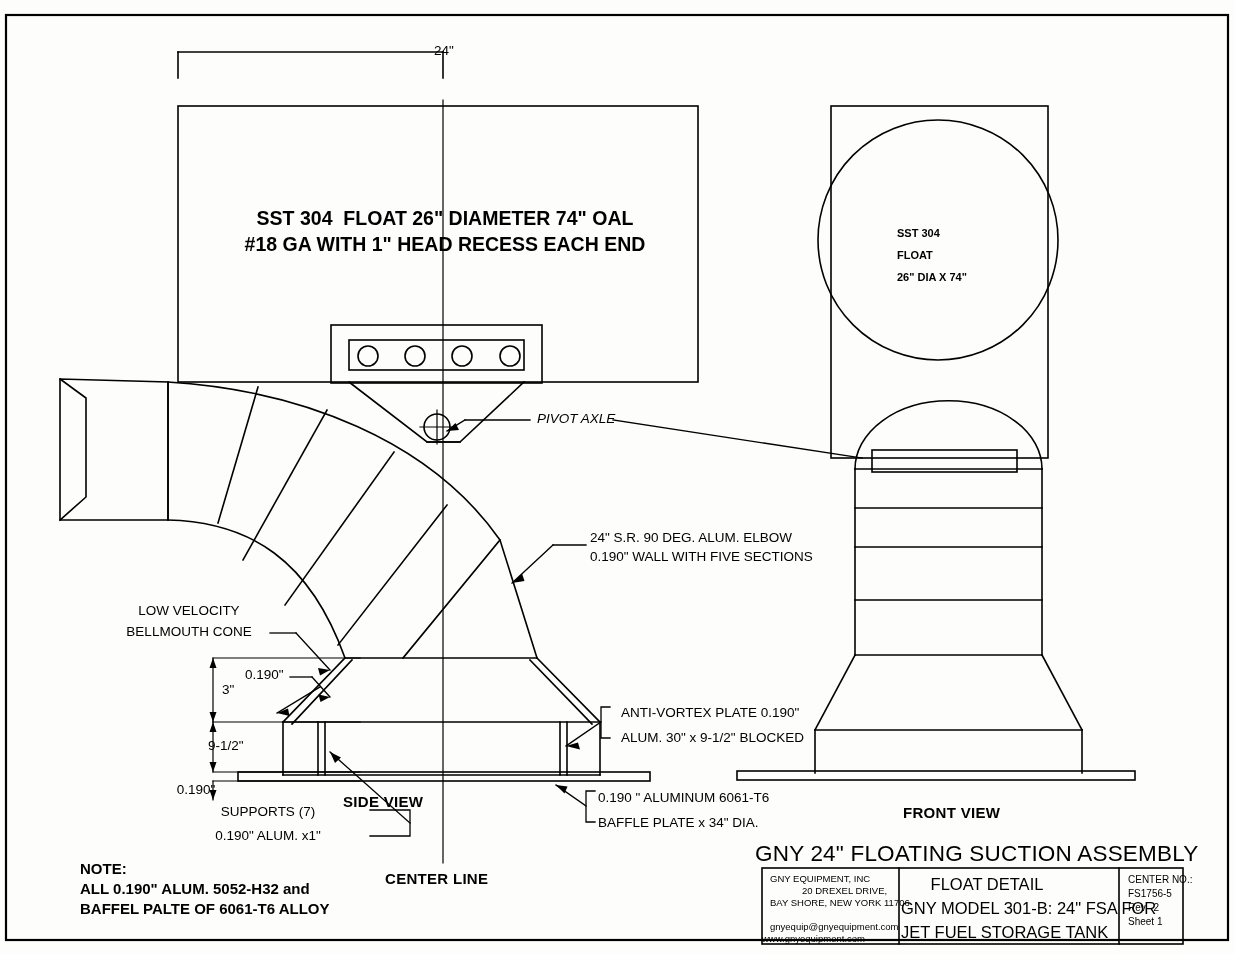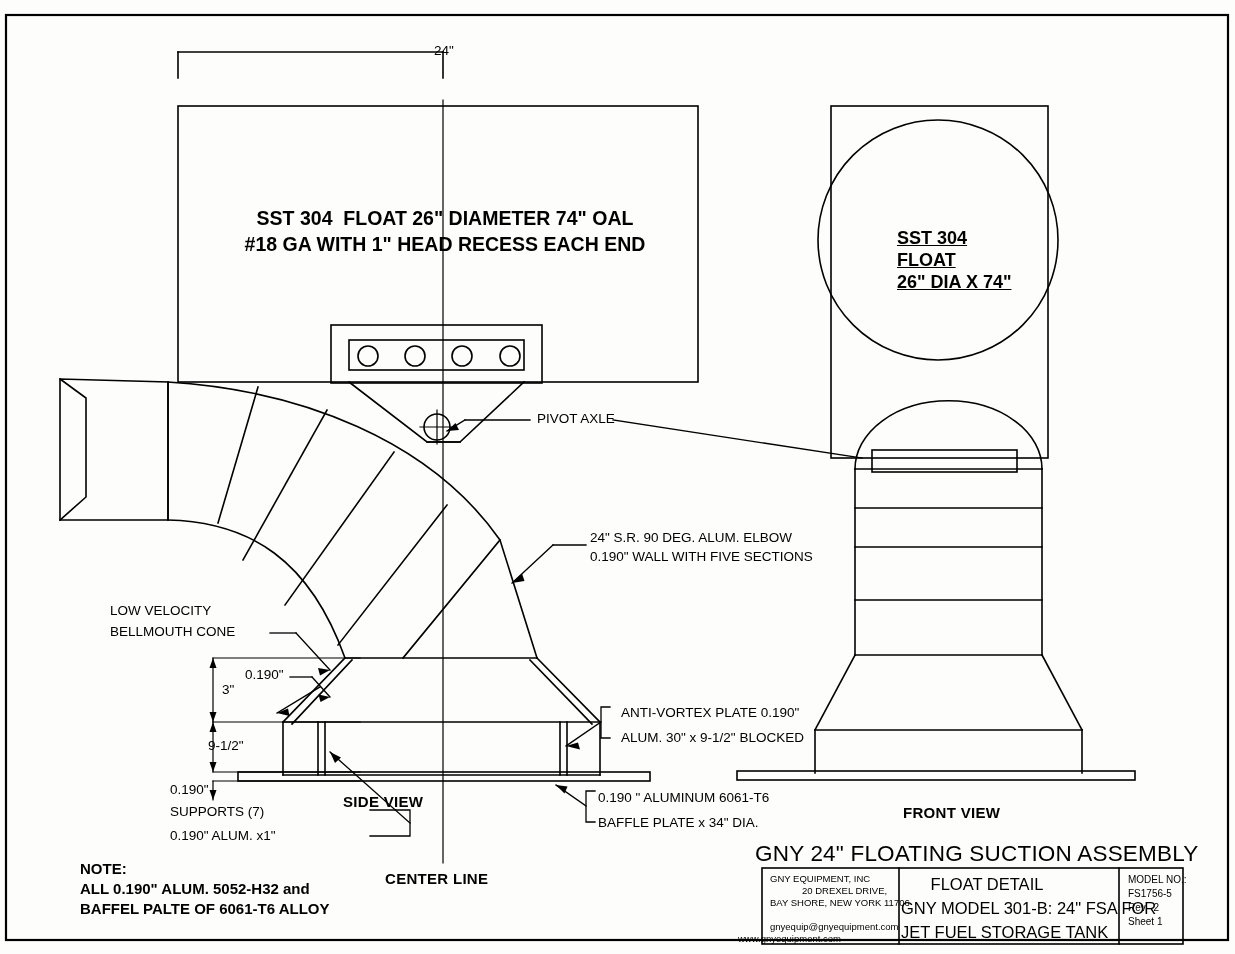--- a/index.html
+++ b/index.html
@@ -24,24 +24,24 @@
     top: 0;
   }
   .lbl {
     position: absolute;
     font-family: "Liberation Sans", sans-serif;
     color: #000;
     white-space: pre;
     line-height: 1.25;
   }
   .c { text-align: center; }
-  .r { text-align: left; }
+  .r { text-align: center; }
   .t-head-big { font-size: 22.5px; letter-spacing: .2px; }
   .t-float-main { font-size: 19.5px; font-weight: bold; }
-  .t-float-side { font-size: 18px; font-weight: bold; text-decoration: underline; }
+  .t-float-side { font-size: 11px; font-weight: bold; }
   .t-ann { font-size: 13.5px; }
   .t-view { font-size: 15px; font-weight: bold; letter-spacing: .3px; }
   .t-note { font-size: 15px; font-weight: bold; }
   .t-tb-mid { font-size: 16.5px; }
   .t-tb-small { font-size: 9.5px; text-align: center; }
   .t-tb-right { font-size: 10px; }
   .t-dim { font-size: 13.5px; }
 </style>
 </head>
 <body>
@@ -230,21 +230,21 @@
 
   <div class="lbl t-dim c" style="left:404px; top:43px; width:80px;">24"</div>
 
   <div class="lbl t-float-main c" style="left:190px; top:206px; width:510px;">SST 304  FLOAT 26" DIAMETER 74" OAL</div>
   <div class="lbl t-float-main c" style="left:190px; top:232px; width:510px;">#18 GA WITH 1" HEAD RECESS EACH END</div>
 
   <div class="lbl t-float-side" style="left:897px; top:227px;">SST 304</div>
   <div class="lbl t-float-side" style="left:897px; top:249px;">FLOAT</div>
   <div class="lbl t-float-side" style="left:897px; top:271px;">26" DIA X 74"</div>
 
-  <div class="lbl t-ann" style="left:537px; top:411px;">PIVOT AXLE</div>
+  <div class="lbl t-ann" style="left:537px; top:411px;font-style:italic;">PIVOT AXLE</div>
 
   <div class="lbl t-ann" style="left:590px; top:530px;">24" S.R. 90 DEG. ALUM. ELBOW</div>
   <div class="lbl t-ann" style="left:590px; top:549px;">0.190" WALL WITH FIVE SECTIONS</div>
 
   <div class="lbl t-ann r" style="left:110px; top:603px; width:158px;">LOW VELOCITY</div>
   <div class="lbl t-ann r" style="left:110px; top:624px; width:158px;">BELLMOUTH CONE</div>
 
   <div class="lbl t-dim" style="left:245px; top:667px;">0.190"</div>
 
   <div class="lbl t-dim" style="left:222px; top:682px;">3"</div>
@@ -270,25 +270,25 @@
   <div class="lbl t-note" style="left:80px; top:880px;">ALL 0.190" ALUM. 5052-H32 and</div>
   <div class="lbl t-note" style="left:80px; top:900px;">BAFFEL PALTE OF 6061-T6 ALLOY</div>
 
   <div class="lbl t-head-big c" style="left:755px; top:840px; width:435px;">GNY 24" FLOATING SUCTION ASSEMBLY</div>
 
   <div class="lbl t-tb-small" style="left:770px; top:873px;">GNY EQUIPMENT, INC</div>
   <div class="lbl t-tb-small" style="left:770px; top:885px;margin-left:32px;">20 DREXEL DRIVE,</div>
   <div class="lbl t-tb-small" style="left:770px; top:897px;">BAY SHORE, NEW YORK 11706</div>
   <div class="lbl t-tb-small" style="left:770px; top:909px;margin-top:46px;">U.S.A.</div>
   <div class="lbl t-tb-small" style="left:770px; top:921px;">gnyequip@gnyequipment.com</div>
-  <div class="lbl t-tb-small" style="left:738px; top:933px;">www.gnyequipment.com</div>
+  <div class="lbl t-tb-small" style="left:762px; top:933px;">www.gnyequipment.com</div>
 
   <div class="lbl t-tb-mid c" style="left:901px; top:874px; width:172px;">FLOAT DETAIL</div>
   <div class="lbl t-tb-mid c" style="left:901px; top:898px; width:216px;">GNY MODEL 301-B: 24" FSA FOR</div>
   <div class="lbl t-tb-mid c" style="left:901px; top:922px; width:196px;">JET FUEL STORAGE TANK</div>
 
-  <div class="lbl t-tb-right" style="left:1128px; top:874px;">MODEL NO.:</div>
+  <div class="lbl t-tb-right" style="left:1128px; top:874px;">CENTER NO.:</div>
   <div class="lbl t-tb-right" style="left:1128px; top:888px;">FS1756-5</div>
   <div class="lbl t-tb-right" style="left:1128px; top:902px;">Rev.  2</div>
   <div class="lbl t-tb-right" style="left:1128px; top:916px;">Sheet 1</div>
   <div class="lbl t-tb-right" style="left:1128px; top:958px;">Date: 04/23/2018</div>
 
 </div>
 
 </body></html>

